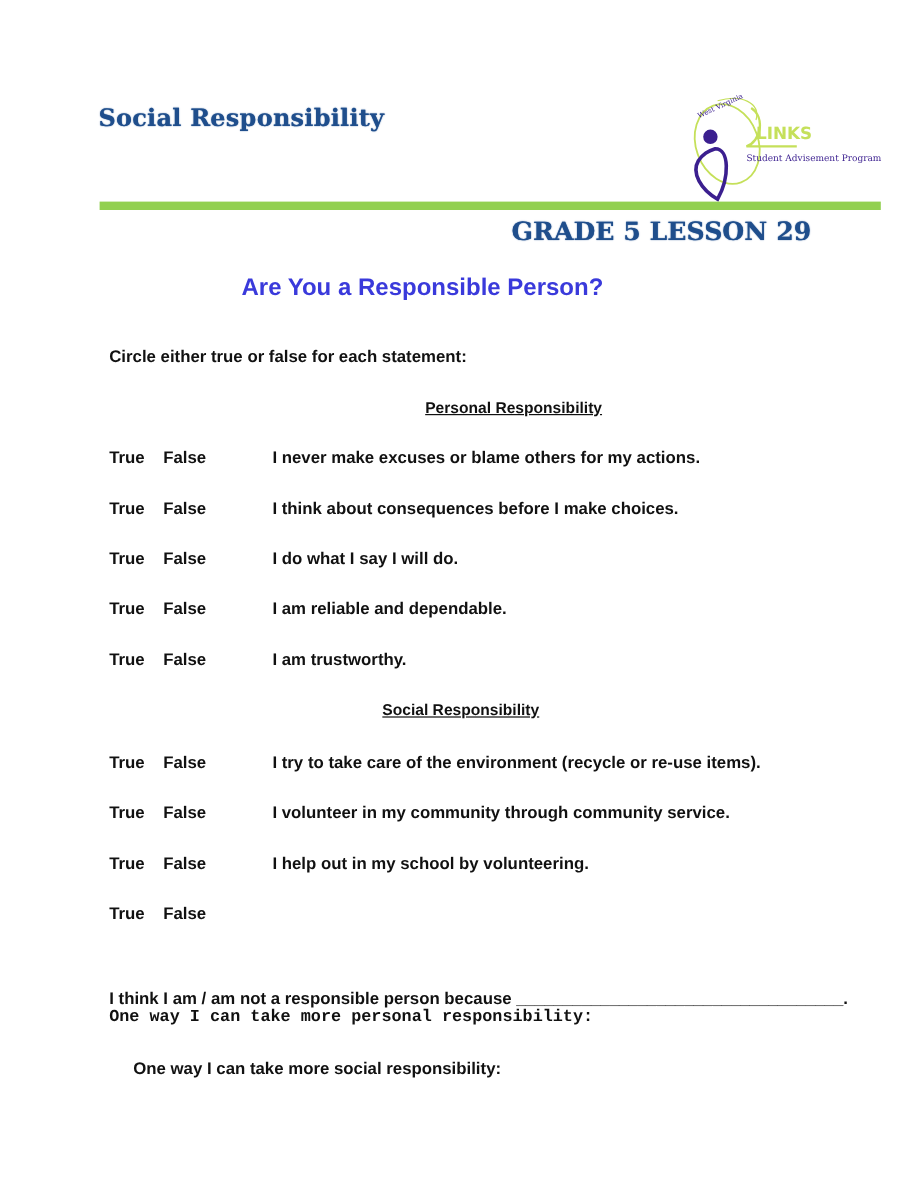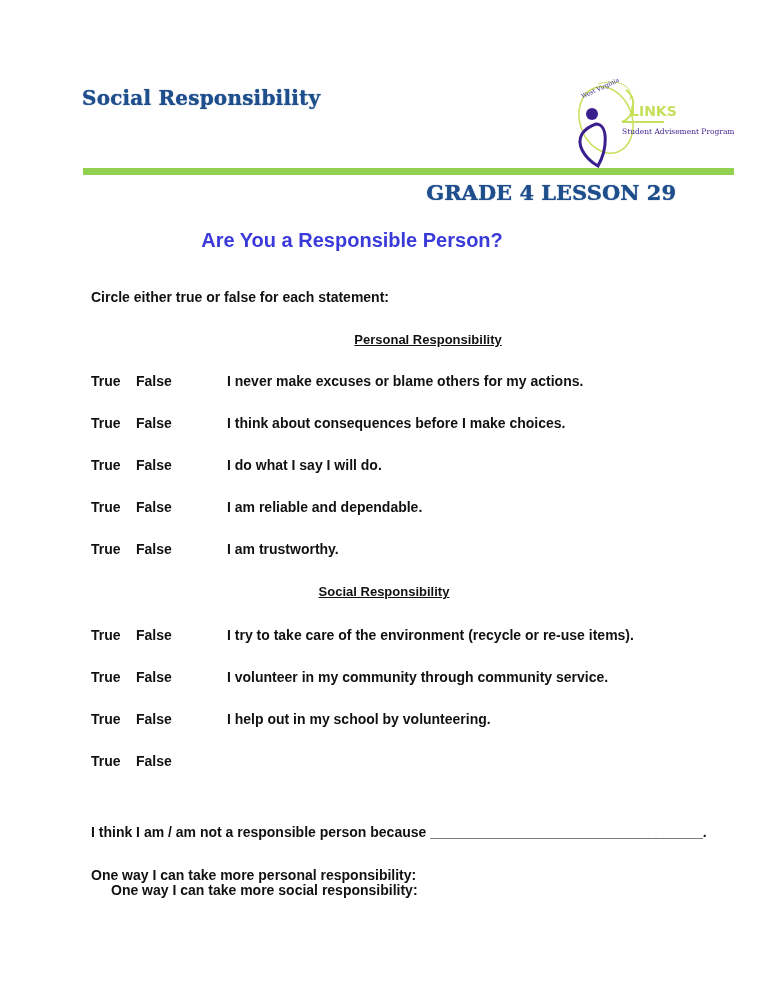--- a/index.html
+++ b/index.html
@@ -56,21 +56,21 @@
     <text x="14" y="18" font-size="6" fill="#3b1f8f" transform="rotate(-25 20 18)" font-family="DejaVu Serif, serif">West Virginia</text>
     <circle cx="24" cy="36" r="6" fill="#3b1f8f"></circle>
     <path d="M28 46 C 40 46, 40 70, 30 88 C 16 80, 8 66, 14 56 C 18 50, 22 48, 28 46 Z" fill="none" stroke="#3b1f8f" stroke-width="3"></path>
     <path d="M58 12 C 70 20, 66 40, 54 44 L 96 44" fill="none" stroke="#c5e05a" stroke-width="2"></path>
     <text x="62" y="38" font-size="14" font-weight="bold" fill="#c5e05a" font-family="DejaVu Sans, sans-serif">LINKS</text>
     <text x="54" y="56" font-size="7.5" fill="#3b1f8f" font-family="DejaVu Serif, serif">Student Advisement Program</text>
   </svg>
 </div>
 
 <div class="abs green-bar"></div>
-<div class="abs grade-title">GRADE 4 LESSON 29</div>
+<div class="abs grade-title">GRADE 5 LESSON 29</div>
 
 <div class="abs worksheet-title">Are You a Responsible Person?</div>
 <div class="abs instructions">Circle either true or false for each statement:</div>
 
 <div class="abs section-heading" style="top:332px;padding-left:44px;">Personal Responsibility</div>
 
 <div class="abs row" style="top:373px;">
   <span class="t">True</span>
   <span class="f">False</span>
   <span class="s">I never make excuses or blame others for my actions.</span>
@@ -112,14 +112,14 @@
   <span class="t">True</span>
   <span class="f">False</span>
   <span class="s">I help out in my school by volunteering.</span>
 </div>
 <div class="abs row" style="top:753px;">
   <span class="t">True</span>
   <span class="f">False</span>
 </div>
 
 <div class="abs prompt" style="top:824px;">I think I am / am not a responsible person because ___________________________________.</div>
-<div class="abs prompt" style="top:867px;">One way I can take more personal responsibility:</div>
+<div class="abs prompt" style="top:840px;font-family:Liberation Mono, monospace;">One way I can take more personal responsibility:</div>
 <div class="abs prompt" style="top:882px;margin-left:20px;">One way I can take more social responsibility:</div>
 
 </body></html>

